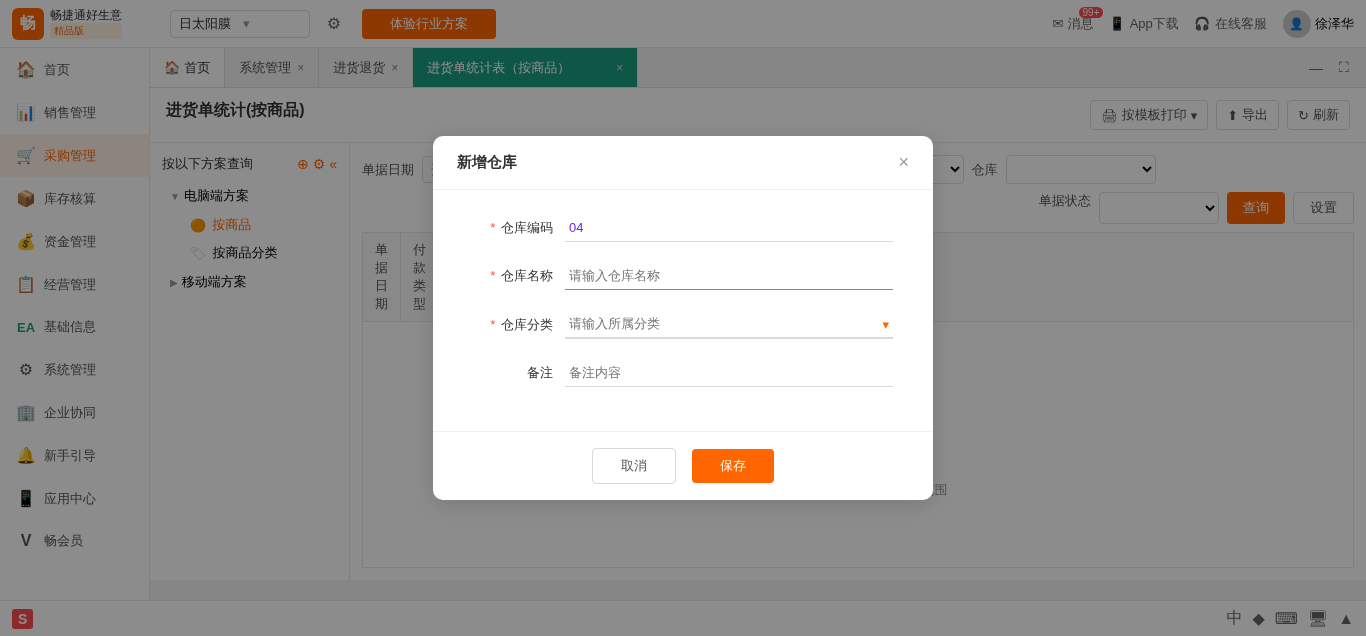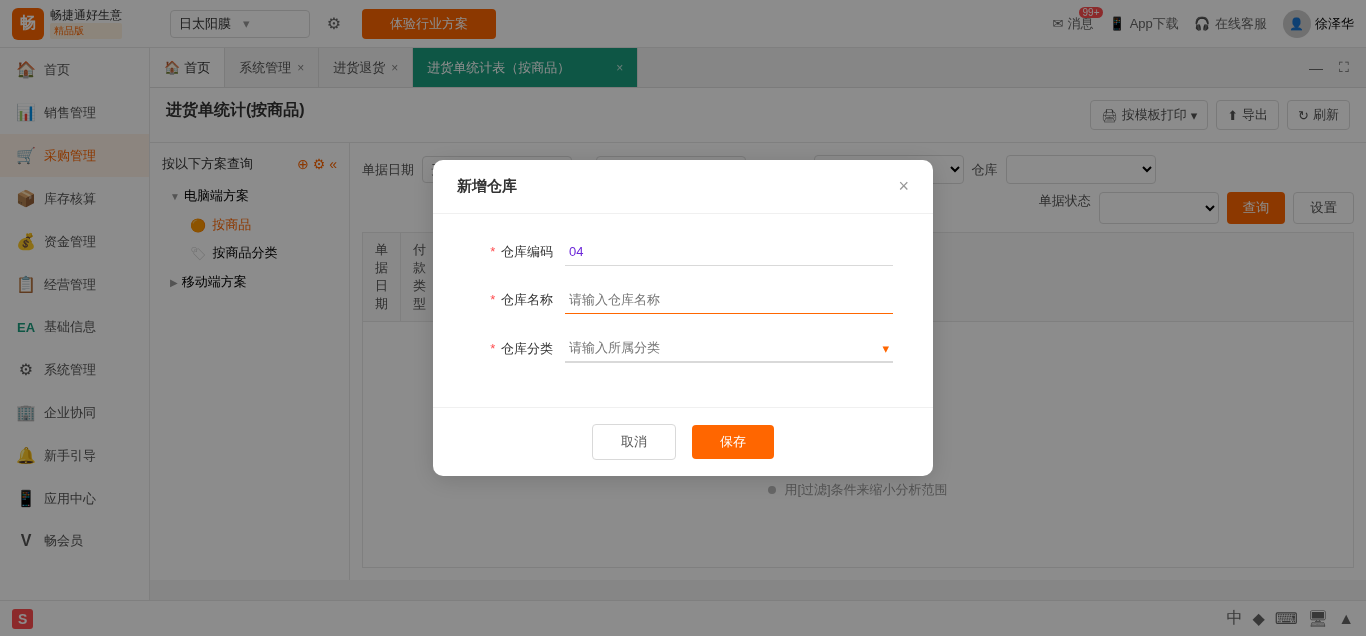--- a/index.html
+++ b/index.html
@@ -574,20 +574,26 @@
         <div class="form-label">
           <span class="required">*</span>
           <span>仓库分类</span>
         </div>
         <div class="form-select-wrap">
           <input class="form-input" type="text" style="width: 100%;" placeholder="请输入所属分类">
           <span class="form-select-arrow">▾</span>
         </div>
       </div>
 
+      <div class="form-row">
+        <div class="form-label">
+          <span>备注</span>
+        </div>
+        <input class="form-input" type="text" placeholder="备注内容" style="">
+      </div>
     </div>
     <div class="modal-footer">
       <button class="btn-cancel">取消</button>
       <button class="btn-save">保存</button>
     </div>
   </div>
 </div>
 
 <div class="bottom-bar">
   <div class="bottom-left">

